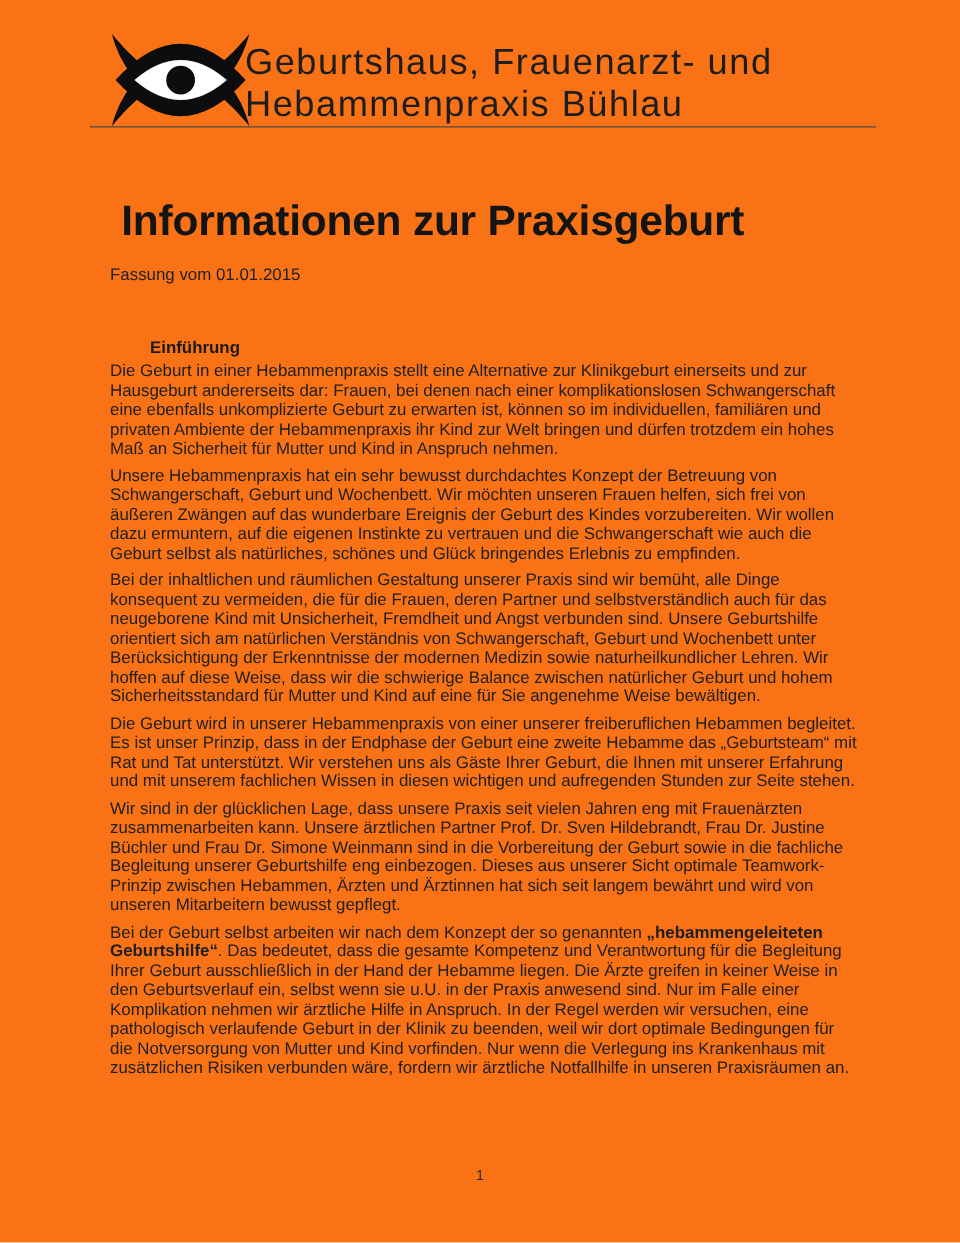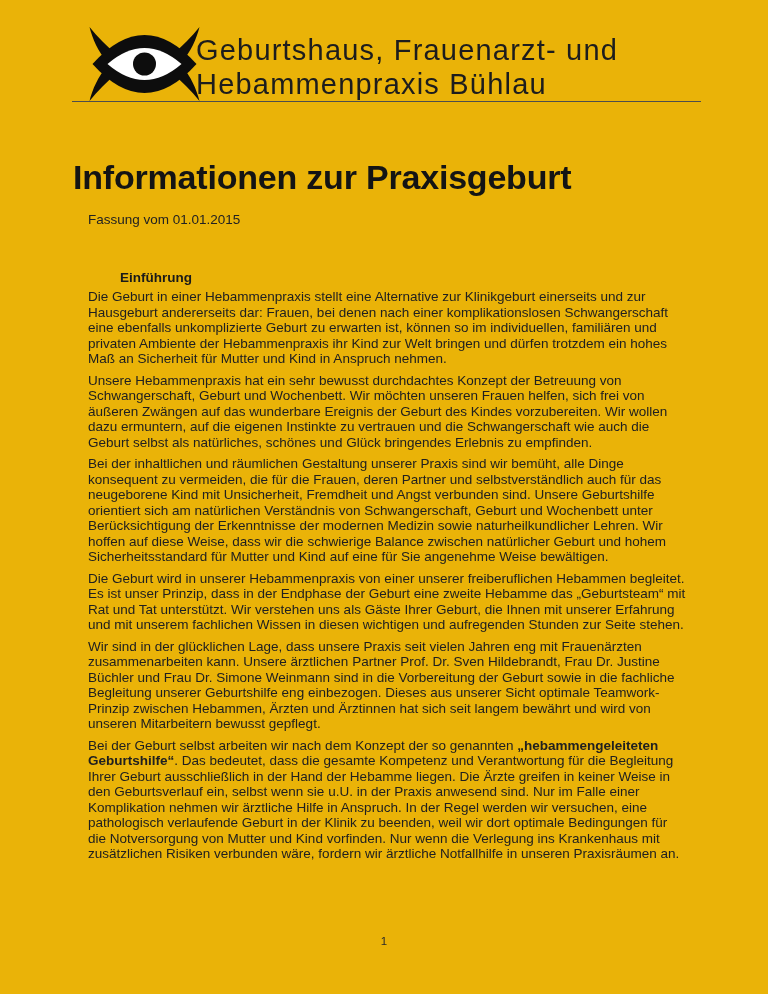--- a/index.html
+++ b/index.html
@@ -1,20 +1,20 @@
 <!DOCTYPE html>
 <html lang="de"><head>
 <meta charset="utf-8">
 <style>
   html, body { margin: 0; padding: 0; background: #ffffff; }
   .page {
     position: relative;
     width: 768px;
     height: 994px;
-    background: #eab308;
+    background: #f97316;
     font-family: "Liberation Sans", sans-serif;
     color: #1c1c1c;
     overflow: hidden;
   }
   
   .logo {
     position: absolute;
     left: 84px;
     top: 26px;
     width: 121px;
@@ -35,21 +35,21 @@
     position: absolute;
     left: 72px;
     top: 101px;
     width: 629px;
     height: 1px;
     background: #4d4d4d;
   }
   
   .doc-title {
     position: absolute;
-    left: 73px;
+    left: 97px;
     top: 158px;
     margin: 0;
     font-size: 34px;
     font-weight: bold;
     letter-spacing: -0.2px;
     color: #141414;
     white-space: nowrap;
   }
   .doc-version {
     position: absolute;

